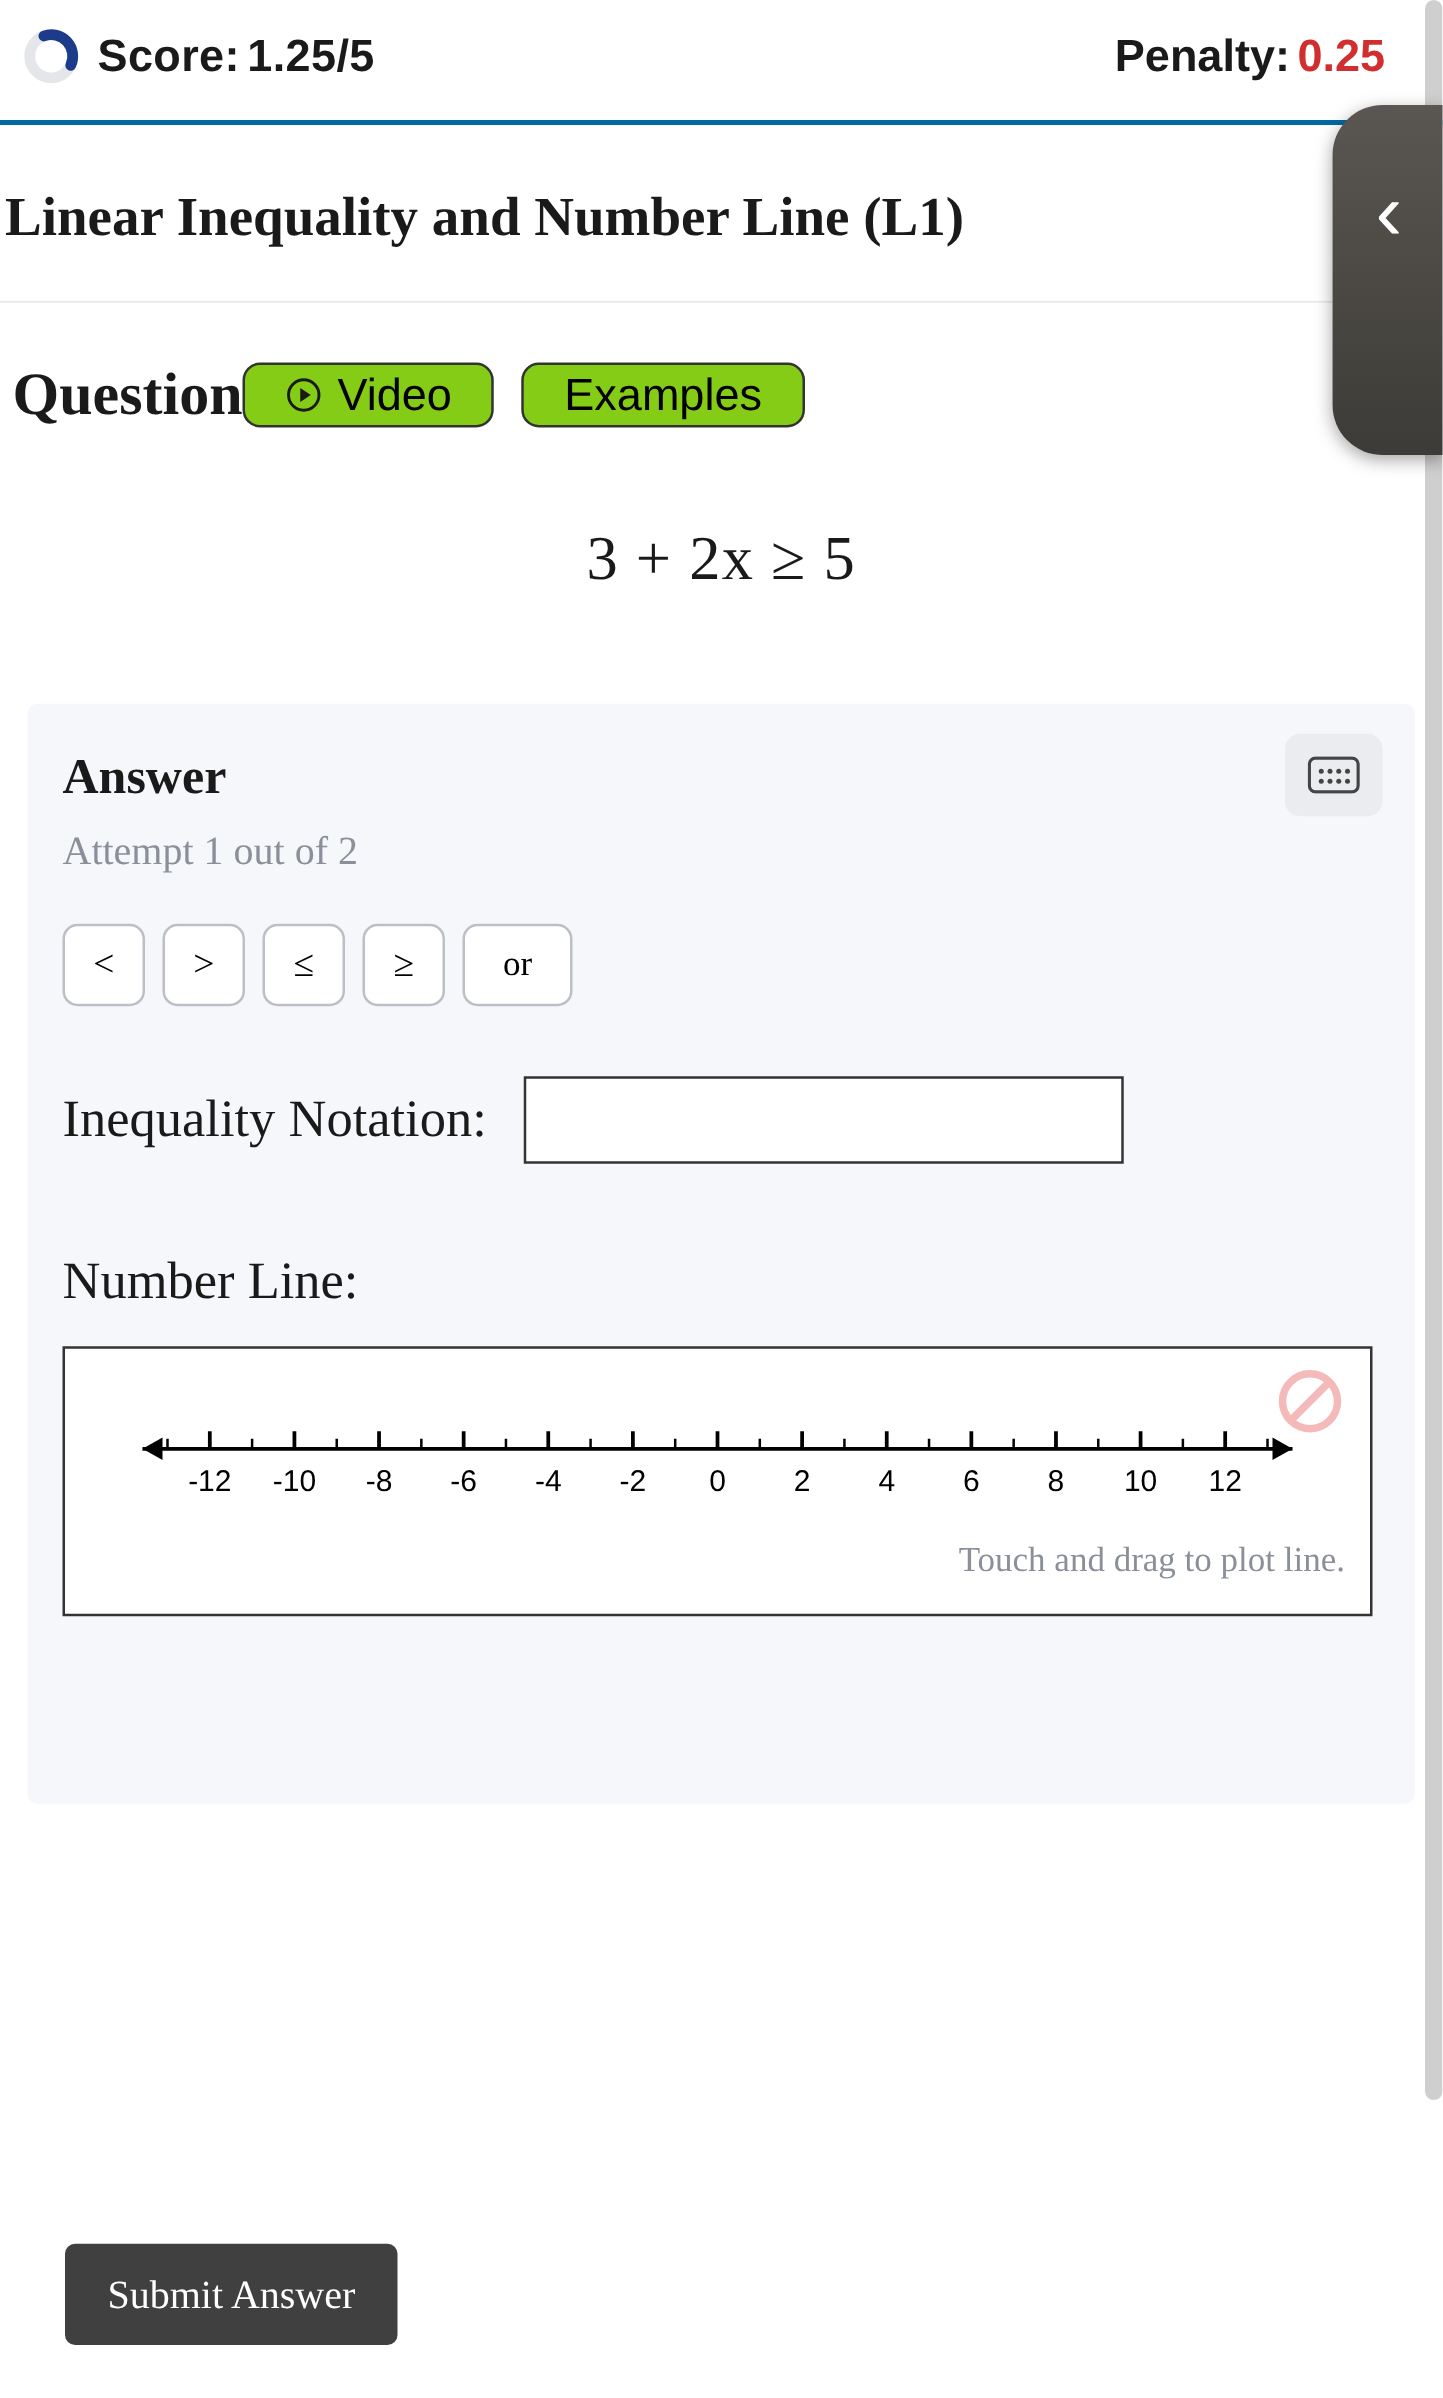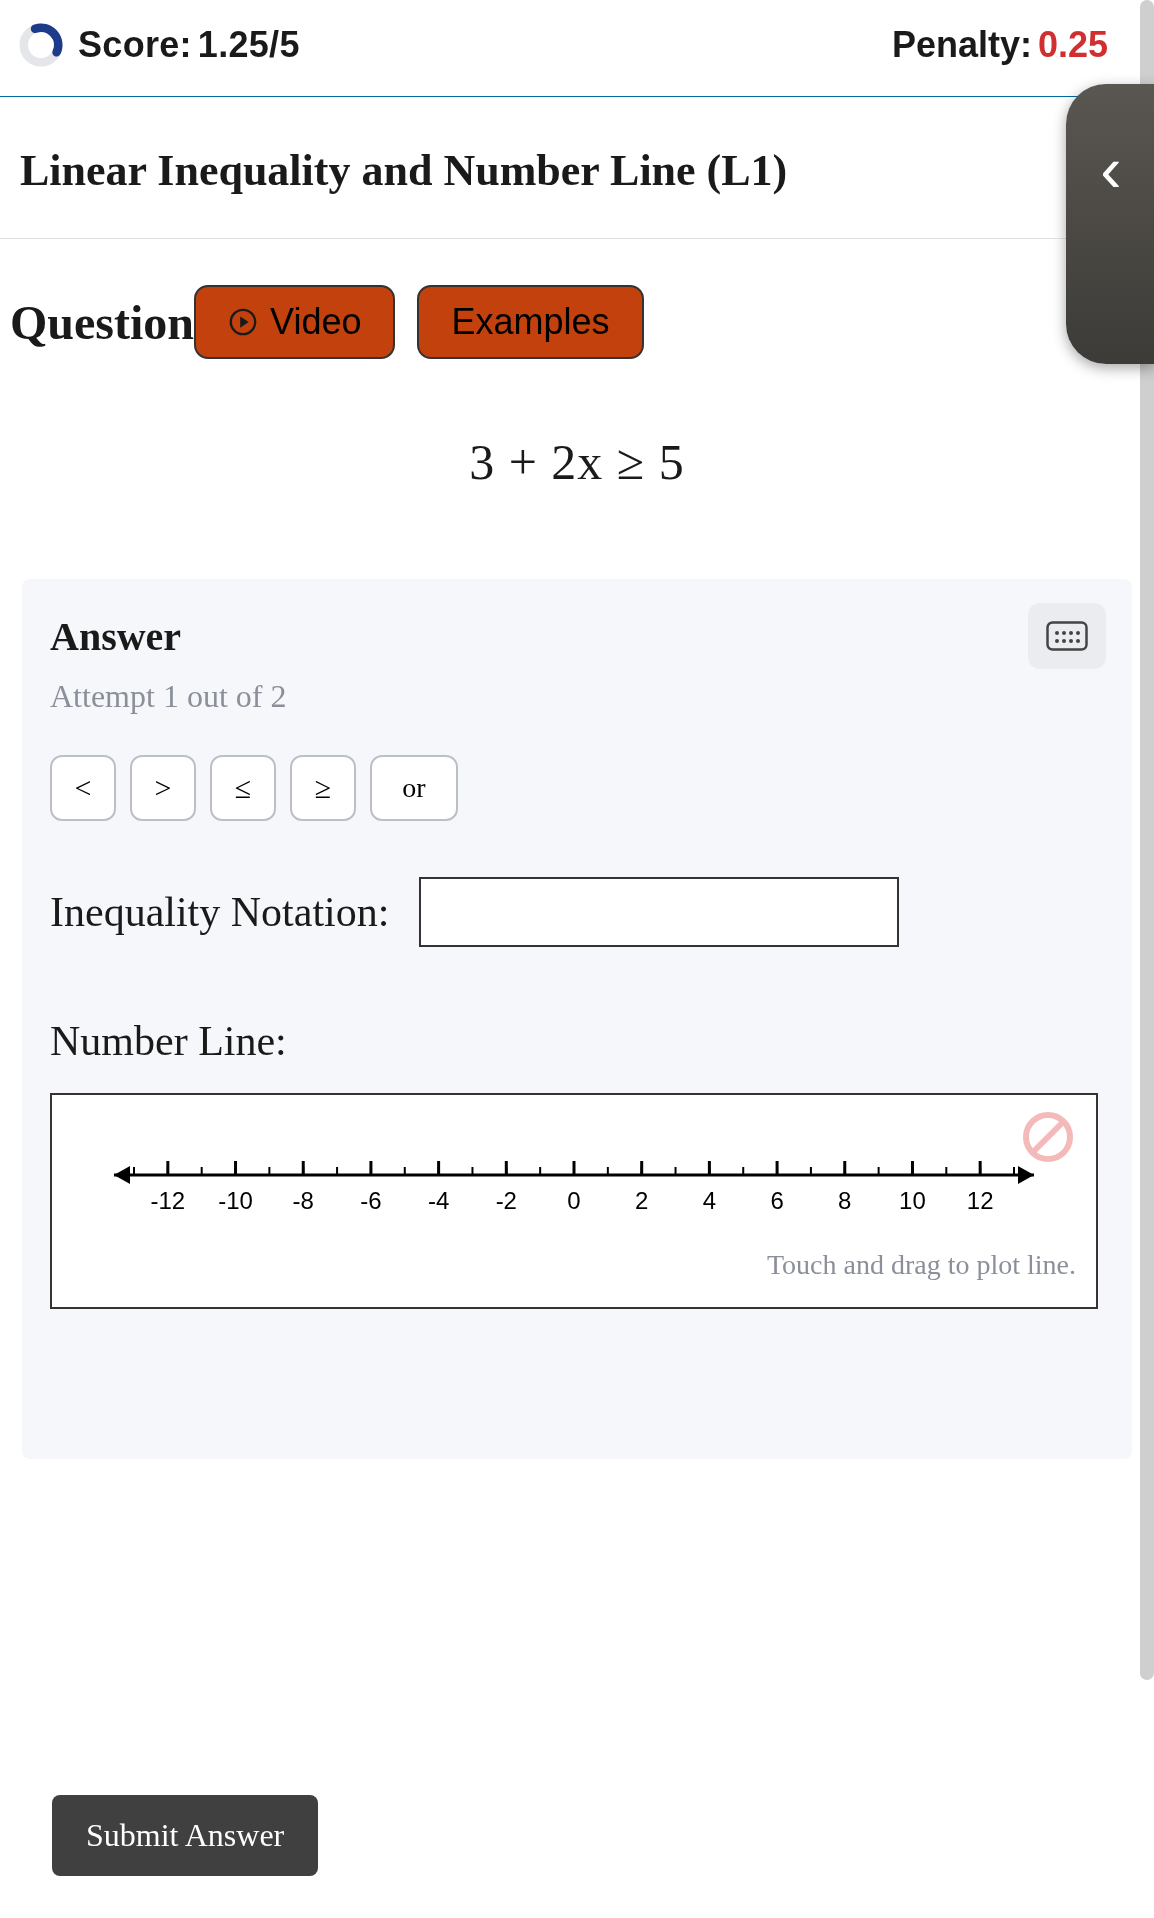--- a/index.html
+++ b/index.html
@@ -1,31 +1,31 @@
 <!DOCTYPE html>
 <html><head>
 <meta charset="utf-8">
 <style>
   * { box-sizing: border-box; margin: 0; padding: 0; }
   html, body { width: 1154px; height: 1918px; font-family: "Segoe UI", Arial, sans-serif; background: #fff; color: #1a1a1a; }
   .page { position: relative; width: 1154px; height: 1918px; }
 
-  .header { display: flex; align-items: center; justify-content: space-between; padding: 22px 18px 28px 18px; border-bottom: 1px solid #0369a1; }
+  .header { display: flex; align-items: center; justify-content: space-between; padding: 22px 18px 28px 18px; border-bottom: 4px solid #0369a1; }
   .score-wrap { display: flex; align-items: center; gap: 14px; }
   .score-icon { width: 46px; height: 46px; }
   .score-text { font-size: 36px; font-weight: 700; letter-spacing: .3px; display: flex; gap: 6px; }
   .penalty-wrap { font-size: 36px; font-weight: 700; display: flex; gap: 6px; padding-right: 28px; }
   .penalty-value { color: #d12f2f; font-weight: 700; }
 
-  .section-title { font-family: Georgia, "Times New Roman", serif; font-weight: 700; font-size: 44px; padding: 48px 14px 42px 20px; border-bottom: 1px solid #e2e2e2; }
+  .section-title { font-family: Georgia, "Times New Roman", serif; font-weight: 700; font-size: 44px; padding: 48px 14px 42px 4px; border-bottom: 1px solid #e2e2e2; }
 
   .q-row { display: flex; align-items: center; padding: 46px 22px 10px 10px; }
   .q-label { font-family: Georgia, "Times New Roman", serif; font-weight: 700; font-size: 48px; }
   .q-buttons { display: flex; gap: 22px; }
-  .pill-btn { display: flex; align-items: center; justify-content: center; gap: 12px; border: 2px solid #333; border-radius: 14px; background: #c2410c; height: 74px; padding: 0 32px; font-size: 36px; cursor: pointer; }
+  .pill-btn { display: flex; align-items: center; justify-content: center; gap: 12px; border: 2px solid #333; border-radius: 14px; background: #84cc16; height: 52px; padding: 0 32px; font-size: 36px; cursor: pointer; }
   .pill-btn .play-icon { width: 30px; height: 30px; }
 
   .prompt { font-family: Georgia, "Times New Roman", serif; font-size: 44px; line-height: 1.45; padding: 44px 14px 10px 8px; }
   .equation { font-family: Liberation Serif, serif; font-size: 50px; text-align: center; padding: 64px 0 52px 0; letter-spacing: 1px; }
 
   .answer-card { margin: 36px 22px 0 22px; background: #f6f7fb; border-radius: 8px; padding: 34px 34px 150px 28px; position: relative; }
   .answer-title { font-family: Georgia, "Times New Roman", serif; font-weight: 700; font-size: 40px; }
   .attempt { font-family: Georgia, "Times New Roman", serif; color: #8a8f99; font-size: 32px; padding-top: 18px; }
   .kb-btn { position: absolute; top: 24px; right: 26px; width: 78px; height: 66px; background: #ebecef; border-radius: 12px; display: flex; align-items: center; justify-content: center; cursor: pointer; }
   .kb-icon { width: 42px; height: 30px; }

